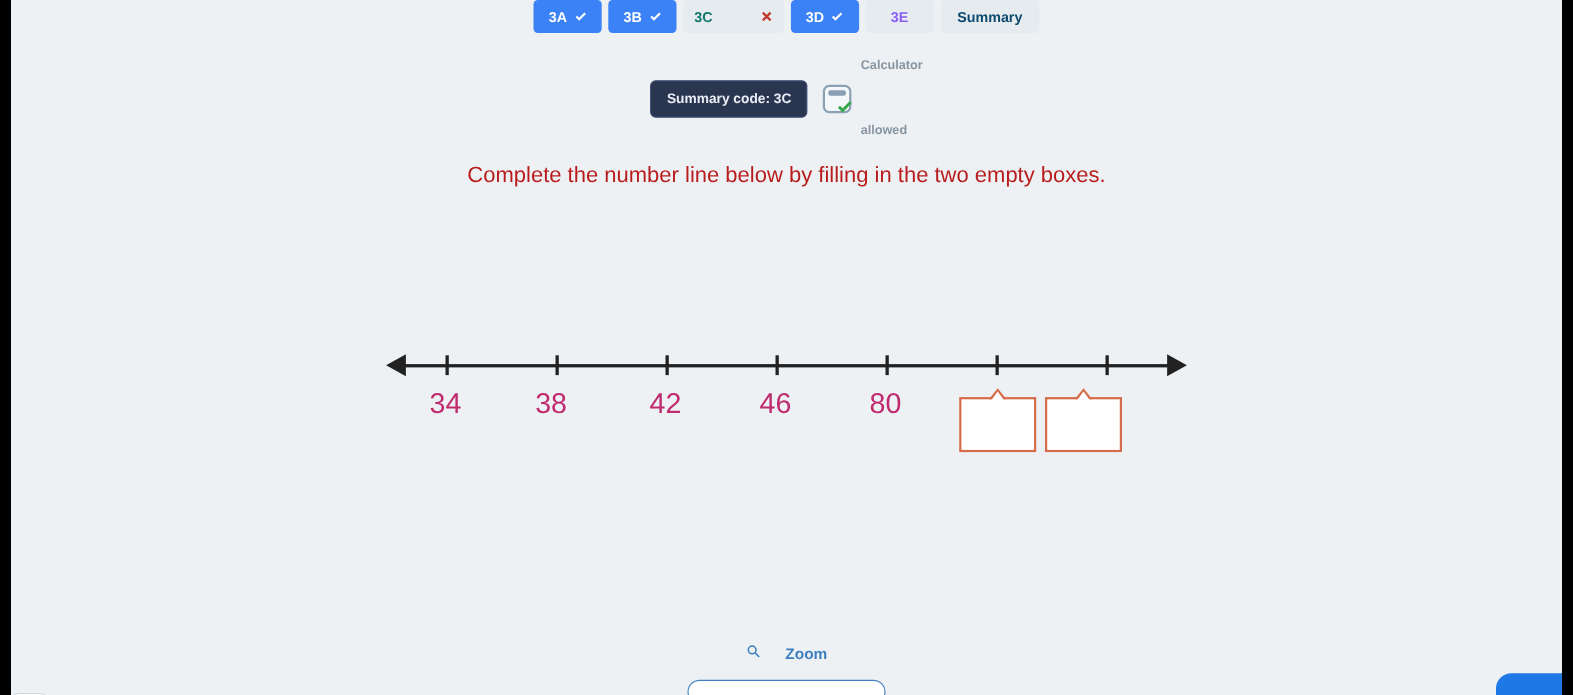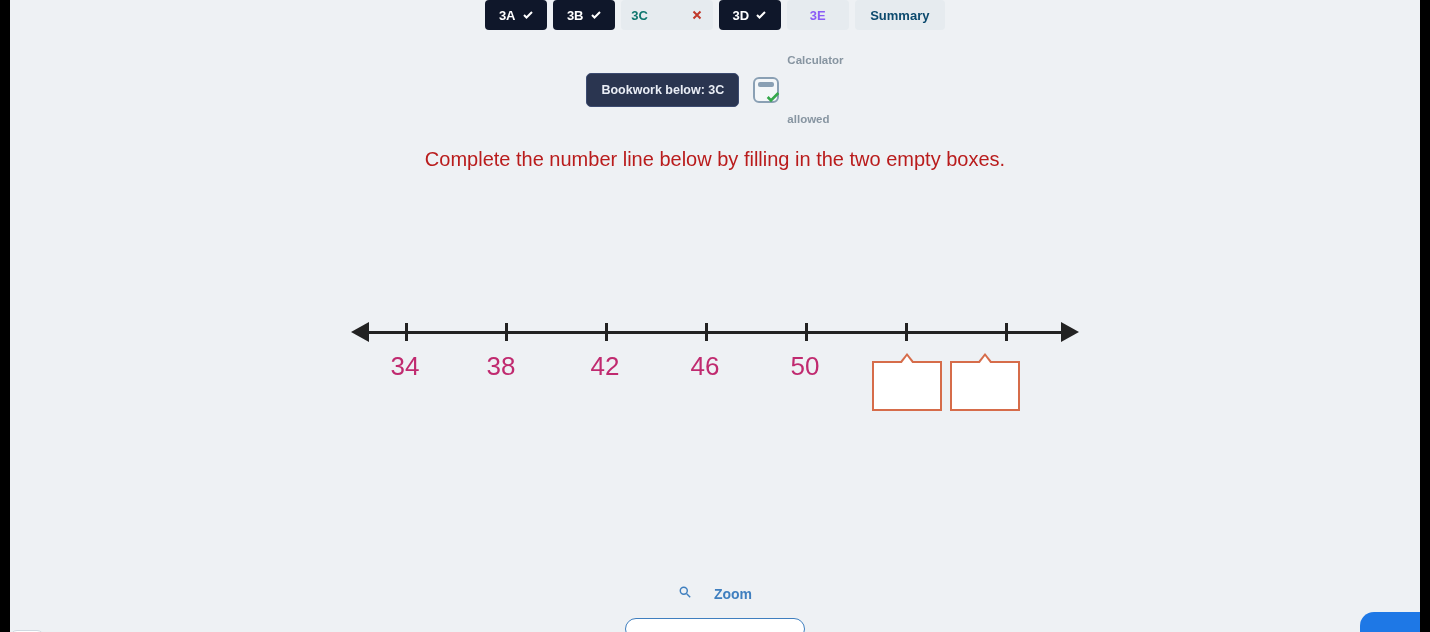--- a/index.html
+++ b/index.html
@@ -3,21 +3,21 @@
 <meta charset="utf-8">
 <style>
   * { box-sizing: border-box; margin: 0; padding: 0; }
   html, body { width: 1430px; height: 632px; font-family: Arial, Helvetica, sans-serif; background:#000; }
   .viewport { width:1430px; height:632px; background:#000; position:relative; }
   .page { position:absolute; left:10px; top:0; width:1410px; height:632px; background:#eef1f4; overflow:hidden; }
   
   
   .tabs { display:flex; justify-content:center; gap:6px; padding-top:0; }
   .tab { height:30px; min-width:62px; padding:0 10px; border-radius:4px; font-size:13px; font-weight:600; display:flex; align-items:center; justify-content:center; gap:6px; color:#fff; }
-  .tab.green { background:#0f172a; }
+  .tab.green { background:#3b82f6; }
   .tab.gray  { background:#e6ebef; color:#0f766e;gap:43px; }
   .tab.light { background:#e6ebef; color:#8b5cf6; }
   .tab.summary { background:#e6ebef; color:#0c4a6e; font-weight:700; min-width:90px;}
   .tick-icon svg, .cross-icon svg { width:12px; height:12px; display:block; }
   
   
   .meta-row { display:flex; justify-content:center; align-items:center; gap:14px; margin-top:24px; }
   .badge { background:#2a3550; color:#e9edf5; font-size:12.5px; font-weight:600; padding:9px 14px; border-radius:5px; border:1px solid #3c4b70;}
   .calc { display:flex; align-items:center; gap:8px; }
   .calc-icon { width:26px; height:26px; border:2px solid #8aa0b4; border-radius:6px; position:relative; background:#f4f7f9;}
@@ -94,21 +94,21 @@
   </div>
   <div class="tab light">
     <span>3E</span>
   </div>
   <div class="tab summary">
     <span>Summary</span>
   </div>
 </div>
 
 <div class="meta-row">
-  <div class="badge">Bookwork below: 3C</div>
+  <div class="badge">Summary code: 3C</div>
   <div class="calc">
     <div class="calc-icon">
       <span class="calc-check"><svg viewBox="0 0 24 24">
                 <path fill="none" stroke="#35a84b" stroke-width="4" d="M4 12l5 5L20 6"></path>
               </svg></span>
     </div>
     <div class="calc-text">
       <span>Calculator</span>
       <span>allowed</span>
     </div>
@@ -127,21 +127,21 @@
   <div class="nl-tick" style="left:240px"></div>
   <div class="nl-tick" style="left:340px"></div>
   <div class="nl-tick" style="left:440px"></div>
   <div class="nl-tick" style="left:540px"></div>
   <div class="nl-tick" style="left:640px"></div>
 
   <div class="nl-label" style="left:40px">34</div>
   <div class="nl-label" style="left:136px">38</div>
   <div class="nl-label" style="left:240px">42</div>
   <div class="nl-label" style="left:340px">46</div>
-  <div class="nl-label" style="left:440px">50</div>
+  <div class="nl-label" style="left:440px">80</div>
 
   <div class="nl-box" style="left:507px">
     <div class="nl-box-notch"></div>
   </div>
   <div class="nl-box" style="left:585px">
     <div class="nl-box-notch"></div>
   </div>
 </div>
 
 <div class="zoom">

